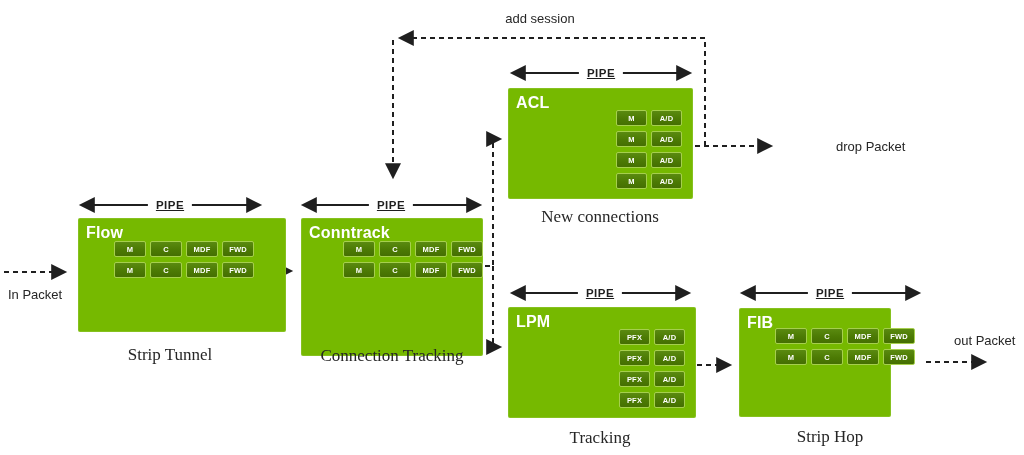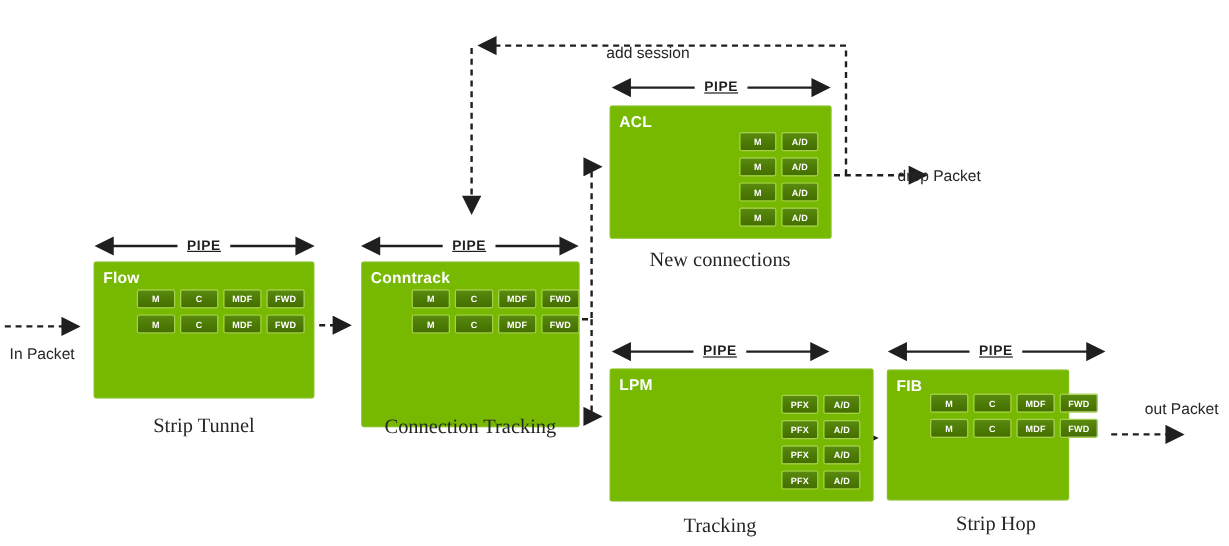--- a/index.html
+++ b/index.html
@@ -1,32 +1,32 @@
 <!DOCTYPE html>
 <html><head>
 <meta charset="utf-8">
 <style>
   html,body{margin:0;padding:0;background:#ffffff;}
   body{width:1024px;height:455px;font-family:"Liberation Sans","DejaVu Sans",sans-serif;}
   .stage{position:relative;width:1024px;height:455px;background:#ffffff;overflow:hidden;}
   .overlay{position:absolute;left:0;top:0;width:1024px;height:455px;pointer-events:none;}
 
   .box{position:absolute;background:#76b900;border-radius:2px;box-shadow:inset 0 0 0 1px rgba(255,255,255,0.12);}
-  .box-title{position:absolute;top:6px;left:8px;color:#ffffff;font-weight:bold;font-size:13px;letter-spacing:.2px;}
+  .box-title{position:absolute;top:6px;left:8px;color:#ffffff;font-weight:bold;font-size:16px;letter-spacing:.2px;}
   .grid{position:absolute;display:grid;gap:5px 4px;}
   .g24{grid-template-columns:repeat(4,32px);top:23px;left:36px;}
   .g42{grid-template-columns:repeat(2,31px);top:22px;right:11px;}
   .cell{height:16px;background:linear-gradient(180deg,#5a8a10 0%,#4c7a04 55%,#456f02 100%);
         border:1px solid #a6cf4e;border-radius:2px;display:flex;align-items:center;justify-content:center;
         color:#ffffff;font-size:7.5px;font-weight:bold;letter-spacing:.2px;box-sizing:border-box;}
   .caption{position:absolute;transform:translateX(-50%);font-size:17px;color:#262626;white-space:nowrap;font-family:Liberation Serif, serif;}
   .pipe-label{position:absolute;transform:translate(-50%,-50%);background:#ffffff;padding:0 8px;
               font-size:11.5px;font-weight:bold;color:#1f1f1f;letter-spacing:.5px;text-decoration:underline;}
   .flow-label{position:absolute;font-size:13px;color:#262626;white-space:nowrap;}
-  .centered{transform:translateX(-50%);margin-top:25px;}
+  .centered{transform:translateX(-50%);}
 </style>
 </head>
 <body>
 
 <div class="stage">
 
   <svg class="overlay" width="1024" height="455" viewBox="0 0 1024 455">
     <defs>
       <marker id="arrow" viewBox="0 0 10 10" refX="8" refY="5" markerWidth="9" markerHeight="8" orient="auto">
         <path d="M0,0 L10,5 L0,10 Z" fill="#1f1f1f"></path>
@@ -60,21 +60,21 @@
       <path d="M485 266 H493 V139 H499" marker-end="url(#arrow)"></path>
       <path d="M493 266 V347 H499" marker-end="url(#arrow)"></path>
       <path d="M695 146 H770" marker-end="url(#arrow)"></path>
       <path d="M705 146 V38 H401" marker-end="url(#arrow)"></path>
       <path d="M393 40 V176" marker-end="url(#arrow)"></path>
       <path d="M697 365 H729" marker-end="url(#arrow)"></path>
       <path d="M926 362 H984" marker-end="url(#arrow)"></path>
     </g>
   </svg>
 
-  <div class="box" style="left:78px;top:218px;width:184px;height:114px">
+  <div class="box" style="left:78px;top:218px;width:208px;height:114px">
     <div class="box-title">Flow</div>
     <div class="grid g24">
       <div class="cell">M</div>
       <div class="cell">C</div>
       <div class="cell">MDF</div>
       <div class="cell">FWD</div>
       <div class="cell">M</div>
       <div class="cell">C</div>
       <div class="cell">MDF</div>
       <div class="cell">FWD</div>
@@ -102,21 +102,21 @@
       <div class="cell">A/D</div>
       <div class="cell">M</div>
       <div class="cell">A/D</div>
       <div class="cell">M</div>
       <div class="cell">A/D</div>
       <div class="cell">M</div>
       <div class="cell">A/D</div>
     </div>
   </div>
 
-  <div class="box" style="left:508px;top:307px;width:220px;height:111px">
+  <div class="box" style="left:508px;top:307px;width:188px;height:111px">
     <div class="box-title">LPM</div>
     <div class="grid g42">
       <div class="cell">PFX</div>
       <div class="cell">A/D</div>
       <div class="cell">PFX</div>
       <div class="cell">A/D</div>
       <div class="cell">PFX</div>
       <div class="cell">A/D</div>
       <div class="cell">PFX</div>
       <div class="cell">A/D</div>
@@ -144,16 +144,16 @@
   <div class="pipe-label" style="left:830px;top:293px">PIPE</div>
 
   <div class="caption" style="left:170px;top:345px">Strip Tunnel</div>
   <div class="caption" style="left:392px;top:346px">Connection Tracking</div>
   <div class="caption" style="left:600px;top:207px">New connections</div>
   <div class="caption" style="left:600px;top:428px">Tracking</div>
   <div class="caption" style="left:830px;top:427px">Strip Hop</div>
 
   <div class="flow-label" style="left:8px;top:287px">In Packet</div>
   <div class="flow-label centered" style="left:540px;top:11px">add session</div>
-  <div class="flow-label" style="left:748px;top:139px">drop Packet</div>
+  <div class="flow-label" style="left:836px;top:139px">drop Packet</div>
   <div class="flow-label" style="left:954px;top:333px">out Packet</div>
 
 </div>
 
 </body></html>

